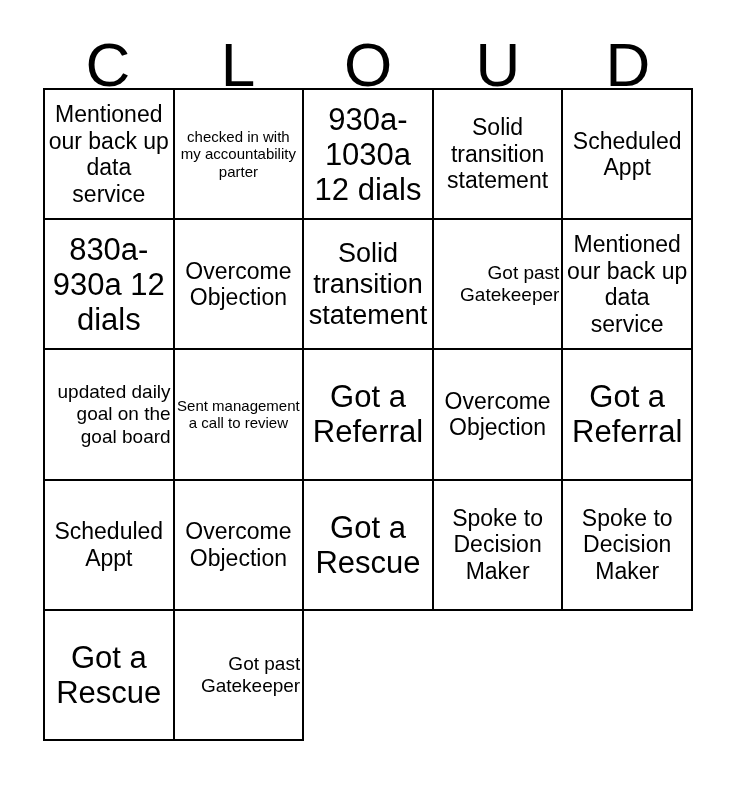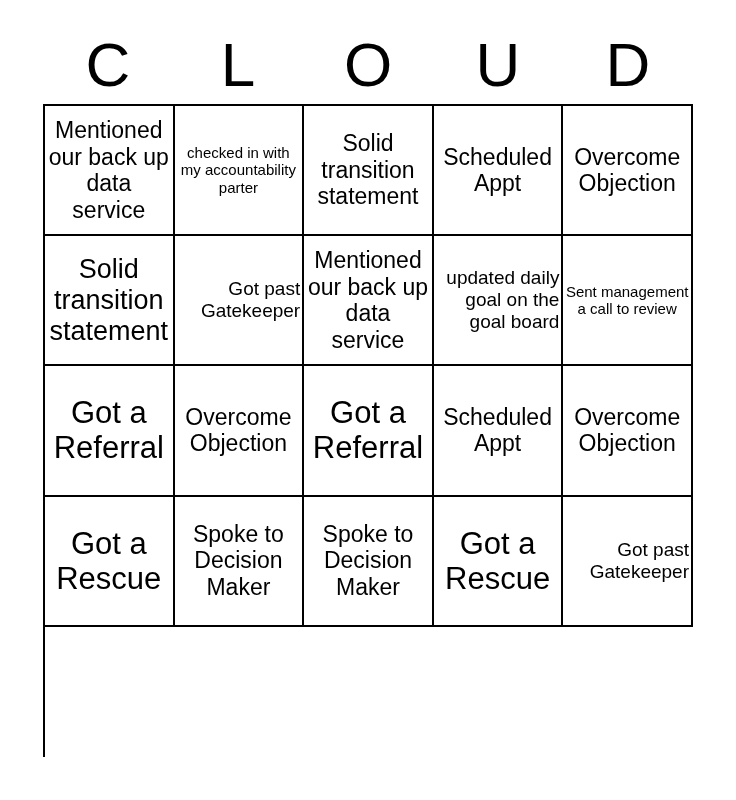--- a/index.html
+++ b/index.html
@@ -41,21 +41,21 @@
     line-height: 1;
     font-weight: 400;
     letter-spacing: 0;
     color: #000000;
   }
 
   
   .grid {
     position: absolute;
     left: 43px;
-    top: 104px;
+    top: 88px;
     width: 650px;
     height: 653px;
     box-sizing: border-box;
     border-top: 2px solid #000000;
     border-left: 2px solid #000000;
     display: grid;
     grid-template-columns: repeat(5, 1fr);
     grid-template-rows: repeat(5, 1fr);
   }
   .cell {
@@ -102,26 +102,32 @@
 
   <div class="grid">
 
     <div class="cell">
         <span class="cell-text fs-md">Mentioned our back up data service</span>
       </div>
     <div class="cell">
         <span class="cell-text fs-xs">checked in with my accountability parter</span>
       </div>
     <div class="cell">
+        <span class="cell-text fs-xl">930a-1030a 12 dials</span>
+      </div>
+    <div class="cell">
         <span class="cell-text fs-md">Solid transition statement</span>
       </div>
     <div class="cell">
         <span class="cell-text fs-md">Scheduled Appt</span>
       </div>
 
+    <div class="cell">
+        <span class="cell-text fs-xl">830a-930a 12 dials</span>
+      </div>
     <div class="cell">
         <span class="cell-text fs-md">Overcome Objection</span>
       </div>
     <div class="cell">
         <span class="cell-text fs-lg">Solid transition statement</span>
       </div>
     <div class="cell">
         <span class="cell-text fs-sm">Got past Gatekeeper</span>
       </div>
     <div class="cell">

